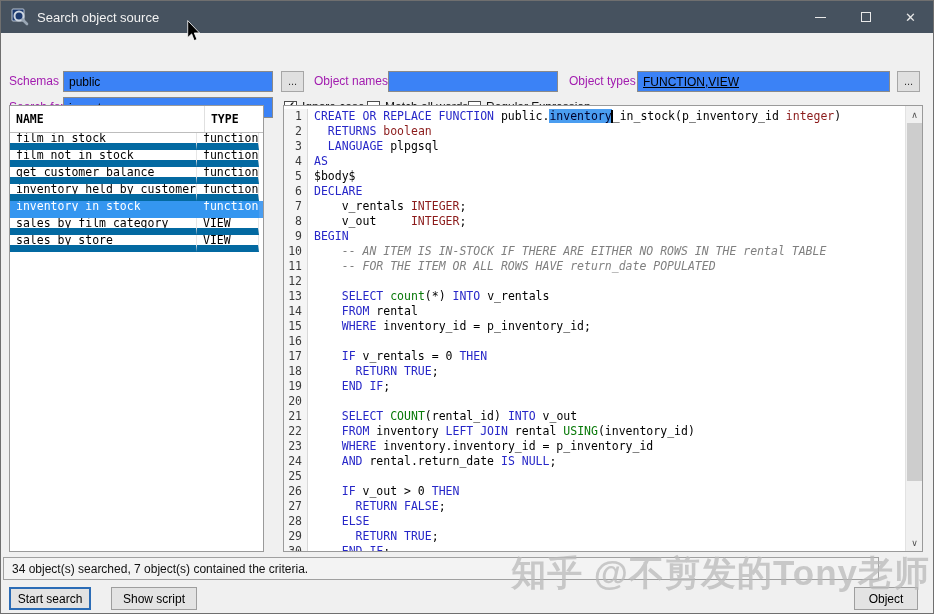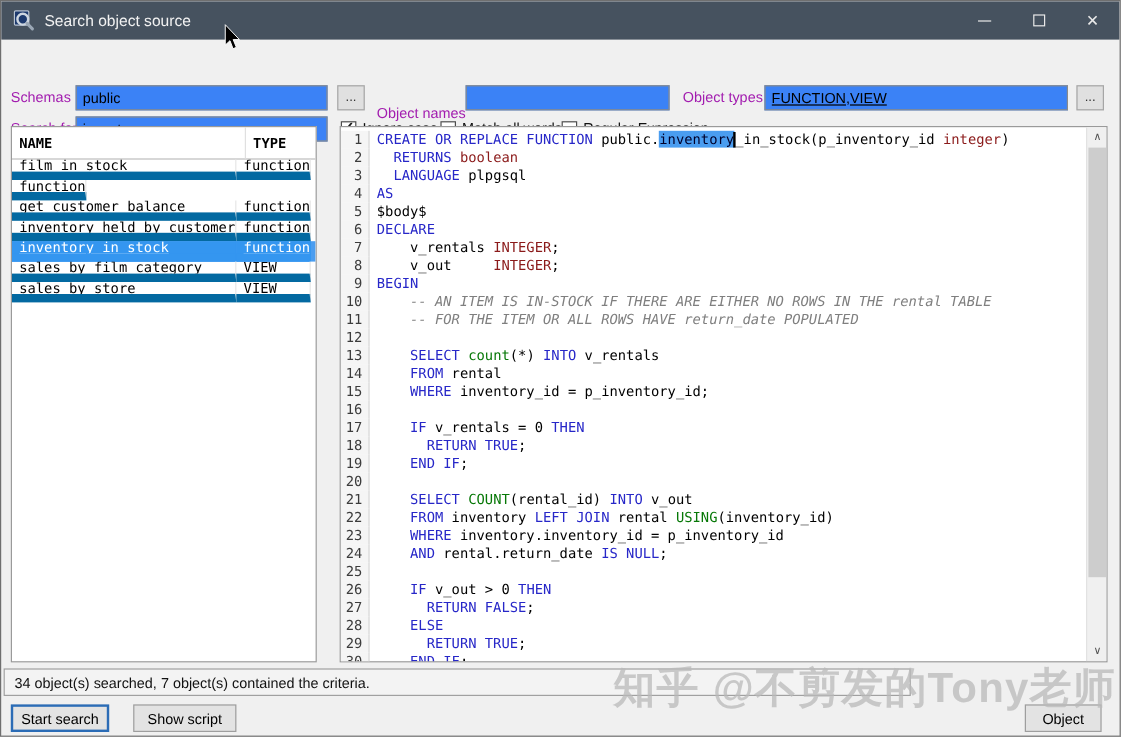--- a/index.html
+++ b/index.html
@@ -59,21 +59,21 @@
     font-family:"DejaVu Sans Mono", monospace; font-size:11.5px;
   }
   .thead { display:flex; height:27px; border-bottom:1px solid #bdbdbd; font-weight:bold; }
   .thead .hc { display:flex; align-items:center; padding-left:6px; }
   .hc.name { width:209px; border-right:1px solid #e0e0e0; }
   .hc.type { width:62px; }
   .trow { display:flex; height:17px; }
   .tc { display:flex; align-items:center; padding-left:6px; border-bottom:7px solid #0369a1; white-space:nowrap; overflow:hidden;text-align:right; }
   .tc.name { width:187px; border-right:1px solid #e6e6e6; }
   .tc.type { width:62px; border-right:1px solid #e6e6e6; }
-  .trow.sel .tc { background:#3496f0; color:#fff; border-bottom-color:#3496f0; border-right-color:#3496f0;text-decoration:underline; }
+  .trow.sel .tc { background:#3496f0; color:#fff; border-bottom-color:#3496f0; border-right-color:#3496f0; }
 
   .code-panel {
     position:absolute; left:282px; top:104px; width:640px; height:447px;
     background:#fff; border:1px solid #9a9a9a; overflow:hidden;
   }
   .code-scroll { position:absolute; left:0; top:0; right:17px; bottom:0; overflow:hidden; }
   .code-lines { padding-top:3px; font-family:"DejaVu Sans Mono", monospace; font-size:11.5px; line-height:15px; white-space:pre; }
   .cline { display:flex; height:15px; }
   .lnum {
     flex:0 0 24px; width:24px; text-align:right; padding-right:5px; color:#3c3c3c;
@@ -90,21 +90,21 @@
 
   
   .vscroll { position:absolute; right:0; top:0; width:17px; height:100%; background:#f0f0f0; border-left:1px solid #e2e2e2; }
   .sb-arrow { position:absolute; left:0; width:17px; height:17px; display:flex; align-items:center; justify-content:center;
               color:#505050; font-size:9px; font-family:"DejaVu Sans", sans-serif; }
   .sb-up { top:0; } .sb-down { bottom:0; }
   .sb-thumb { position:absolute; left:1px; top:17px; width:15px; height:358px; background:#cdcdcd; }
 
   
   .statusbar {
-    position:absolute; left:2px; top:556px; width:756px; height:23px;
+    position:absolute; left:2px; top:556px; width:876px; height:23px;
     background:#f3f3f3; border:1px solid #a0a0a0;
     display:flex; align-items:center; padding-left:8px;
     font-size:12px; color:#111;
   }
 
   
   .btn {
     position:absolute; top:586px; height:23px; background:#e3e3e3;
     border:1px solid #9e9e9e; font-family:"Liberation Sans",sans-serif;
     font-size:12px; color:#000; display:flex; align-items:center; justify-content:center;
@@ -144,21 +144,21 @@
           <span class="glyph-close">✕</span>
         </div>
     </div>
   </div>
 
   <div class="form-area">
     <span class="flabel" style="left:8px; top:38px;">Schemas</span>
     <input class="finput" style="left: 62px; top: 38px; width: 210px;" value="public">
     <button class="dots-btn" style="left:280px; top:38px;">...</button>
 
-    <span class="flabel" style="left:313px; top:38px;margin-top:13px;">Object names</span>
+    <span class="flabel" style="left:313px; top:38px;">Object names</span>
     <input class="finput" style="left: 387px; top: 38px; width: 170px;" value="">
 
     <span class="flabel" style="left:568px; top:38px;">Object types</span>
     <input class="finput" style="left: 636px; top: 38px; width: 253px; text-decoration: underline;" value="FUNCTION,VIEW">
     <button class="dots-btn" style="left:896px; top:38px;">...</button>
 
     <span class="flabel" style="left:8px; top:64px;">Search for</span>
     <input class="finput" style="left: 62px; top: 64px; width: 210px;" value="inventory">
 
     <label class="cb checked" style="left:283px; top:67px;">
@@ -179,20 +179,21 @@
     <div class="thead">
       <div class="hc name">NAME</div>
       <div class="hc type">TYPE</div>
     </div>
     <div id="tbody">
         <div class="trow">
           <div class="tc name">film_in_stock</div>
           <div class="tc type">function</div>
         </div>
         <div class="trow">
+          <div class="tc name">film_not_in_stock</div>
           <div class="tc type">function</div>
         </div>
         <div class="trow">
           <div class="tc name">get_customer_balance</div>
           <div class="tc type">function</div>
         </div>
         <div class="trow">
           <div class="tc name">inventory_held_by_customer</div>
           <div class="tc type">function</div>
         </div>

